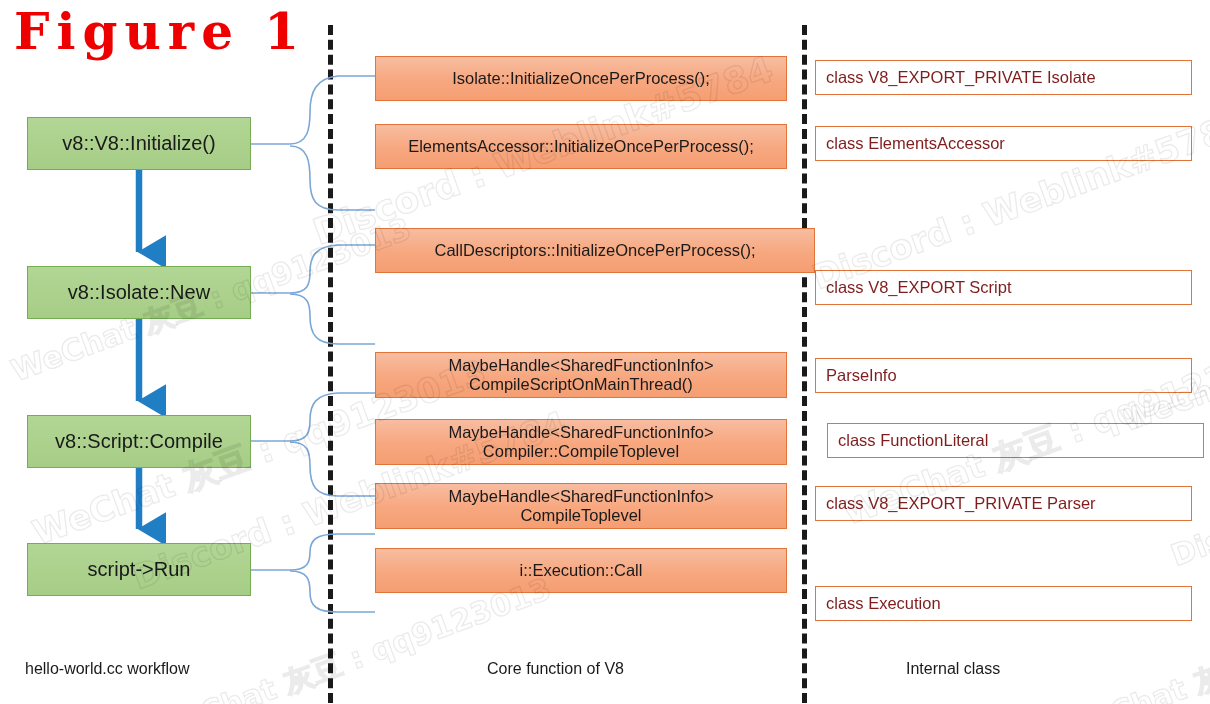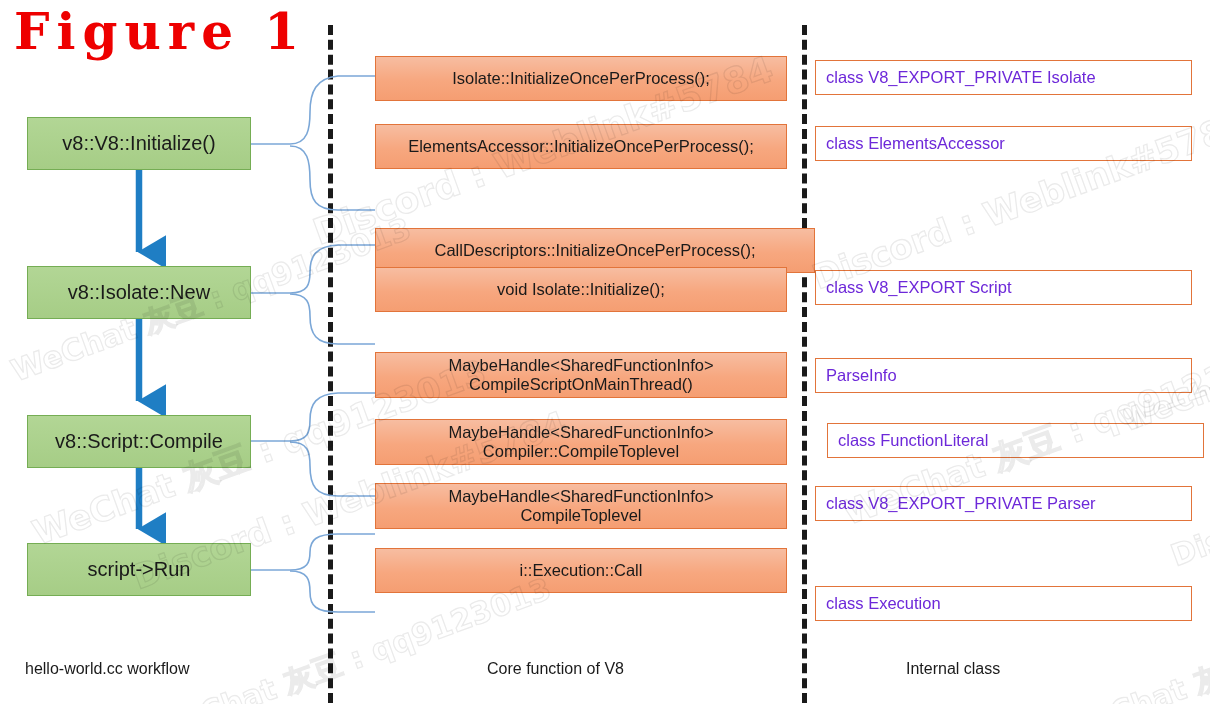--- a/index.html
+++ b/index.html
@@ -72,21 +72,21 @@
   
   .white-box {
     position: absolute;
     box-sizing: border-box;
     border: 1px solid #e2743a;
     background: #ffffff;
     display: flex;
     align-items: center;
     justify-content: flex-start;
     padding-left: 10px;
-    color: #6d28d9;
+    color: #7f1d1d;
     font-size: 16.5px;
     white-space: nowrap;
   }
 
   
   .col-label {
     position: absolute;
     font-size: 16px;
     color: #1a1a1a;
     white-space: nowrap;
@@ -177,25 +177,20 @@
   <div class="orange-box" style="left:375px; top:124px; width:412px; height:45px;">
     <div>
       <span>ElementsAccessor::InitializeOncePerProcess();</span>
     </div>
   </div>
   <div class="orange-box" style="left:375px; top:187px; width:440px; height:45px;margin-top:41px;">
     <div>
       <span>CallDescriptors::InitializeOncePerProcess();</span>
     </div>
   </div>
-  <div class="orange-box" style="left:375px; top:267px; width:412px; height:45px;">
-    <div>
-      <span>void Isolate::Initialize();</span>
-    </div>
-  </div>
   <div class="orange-box" style="left:375px; top:352px; width:412px; height:46px;">
     <div>
       <span>MaybeHandle&lt;SharedFunctionInfo&gt;</span>
       <span>CompileScriptOnMainThread()</span>
     </div>
   </div>
   <div class="orange-box" style="left:375px; top:419px; width:412px; height:46px;">
     <div>
       <span>MaybeHandle&lt;SharedFunctionInfo&gt;</span>
       <span>Compiler::CompileToplevel</span>

